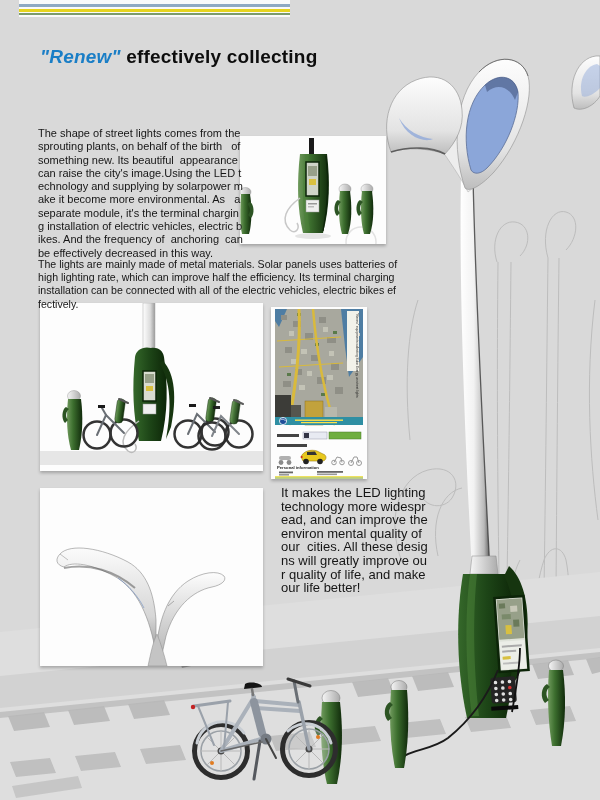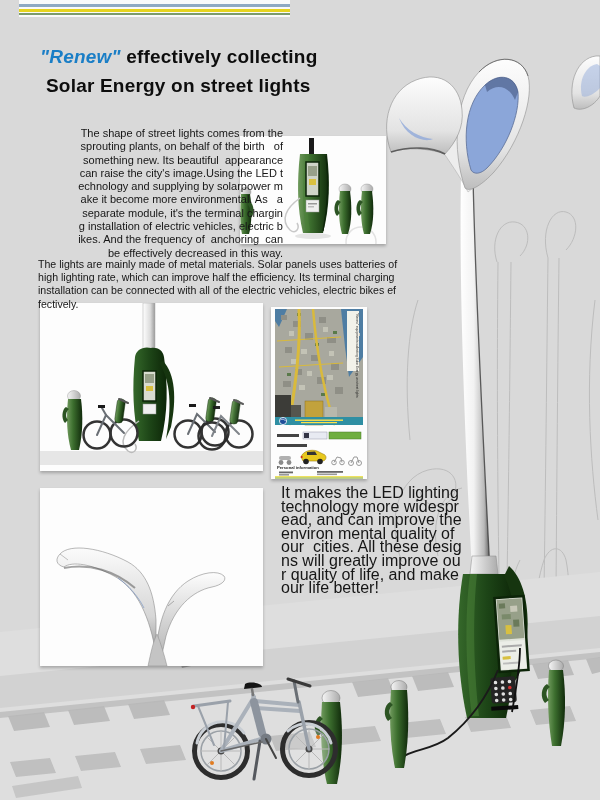--- a/index.html
+++ b/index.html
@@ -9,23 +9,23 @@
   .topband{position:absolute;left:19px;top:0;width:271px;height:17px;background:#fafafa;z-index:3;}
   .stripe{position:absolute;left:0;width:100%;}
   .stripe.blue{top:4px;height:3px;background:#8fa9c2;}
   .stripe.yellow{top:9px;height:3px;background:#e6d41e;}
   .stripe.green{top:13px;height:2px;background:#7c9b6b;}
   .title{position:absolute;left:40px;top:42px;z-index:3;font-weight:bold;font-size:19px;
          line-height:29px;color:#0d0d0d;letter-spacing:.2px;}
   .title .renew{color:#1a7ec6;font-style:italic;}
   .title .line2{padding-left:6px;}
   .para{position:absolute;z-index:3;white-space:pre-wrap;color:#161616;}
-  .p1{left:38px;top:127px;width:245px;font-size:11px;line-height:13.3px;text-align:right;}
+  .p1{left:38px;top:127px;width:245px;font-size:11px;line-height:13.3px;}
   .p2{left:38px;top:252px;width:430px;font-size:10.6px;line-height:13.2px;margin-top:6px;}
-  .p3{left:281px;top:486px;width:200px;font-size:16px;line-height:13.6px;}
+  .p3{left:281px;top:486px;width:200px;font-size:13px;line-height:13.6px;}
   .imgbox{position:absolute;background:#fdfdfd;box-shadow:0 2px 3px rgba(0,0,0,.25);z-index:2;}
   .box-module{left:240px;top:136px;width:146px;height:108px;}
   .box-bikes{left:40px;top:303px;width:223px;height:168px;}
   .box-map{left:271px;top:307px;width:96px;height:172px;}
   .box-arms{left:40px;top:488px;width:223px;height:178px;}
   .imgbox svg{display:block;}
 </style>
 </head>
 <body>
 
@@ -226,21 +226,20 @@
   </svg>
 
   <div class="topband">
     <div class="stripe blue"></div>
     <div class="stripe yellow"></div>
     <div class="stripe green"></div>
   </div>
 
   <div class="title">
     <div><span class="renew">"Renew"</span><span> effectively collecting</span></div>
-    <div class="line2">Solar Energy on street lights</div>
   </div>
 
   <div class="para p1">The shape of street lights comes from the
 sprouting plants, on behalf of the birth   of
 something new. Its beautiful  appearance
 can raise the city's image.Using the LED t
 echnology and supplying by solarpower m
 ake it become more environmental. As   a
 separate module, it's the terminal chargin
 g installation of electric vehicles, electric b

